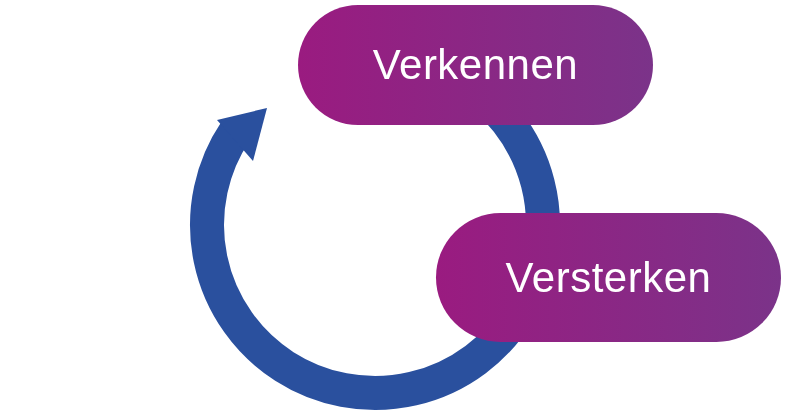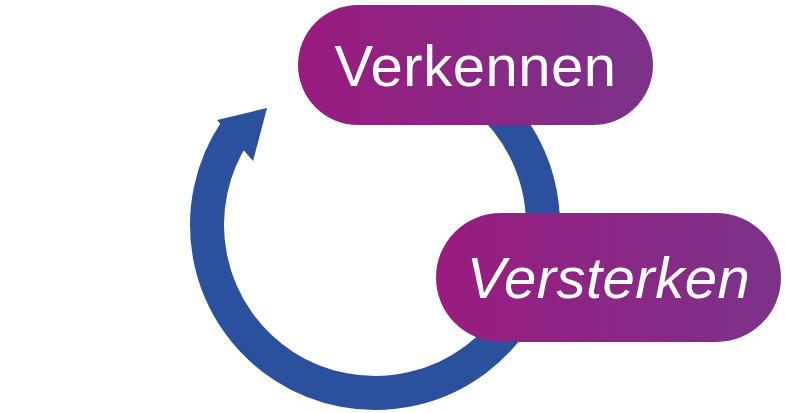--- a/index.html
+++ b/index.html
@@ -23,39 +23,38 @@
     z-index: 1;
   }
   .pill {
     position: absolute;
     z-index: 2;
     display: flex;
     align-items: center;
     justify-content: center;
     background: linear-gradient(90deg, var(--grad-a, #9a1b80) 0%, var(--grad-b, #7b3389) 100%);
     color: var(--node-text, #ffffff);
-    font-size: 58px;
+    font-size: 42px;
     font-weight: 400;
     letter-spacing: 0.5px;
     white-space: nowrap;
   }
   .pill-verkennen {
     left: 298px;
     top: 5px;
     width: 355px;
     height: 120px;
     border-radius: 60px;
   }
   .pill-versterken {
     left: 436px;
     top: 213px;
     width: 345px;
     height: 129px;
     border-radius: 64.5px;
-    font-style: italic;
   }
   .pill-verankeren {
     left: 6px;
     top: 238px;
     width: 356px;
     height: 129px;
     border-radius: 64.5px;
   }
 </style>
 </head>

